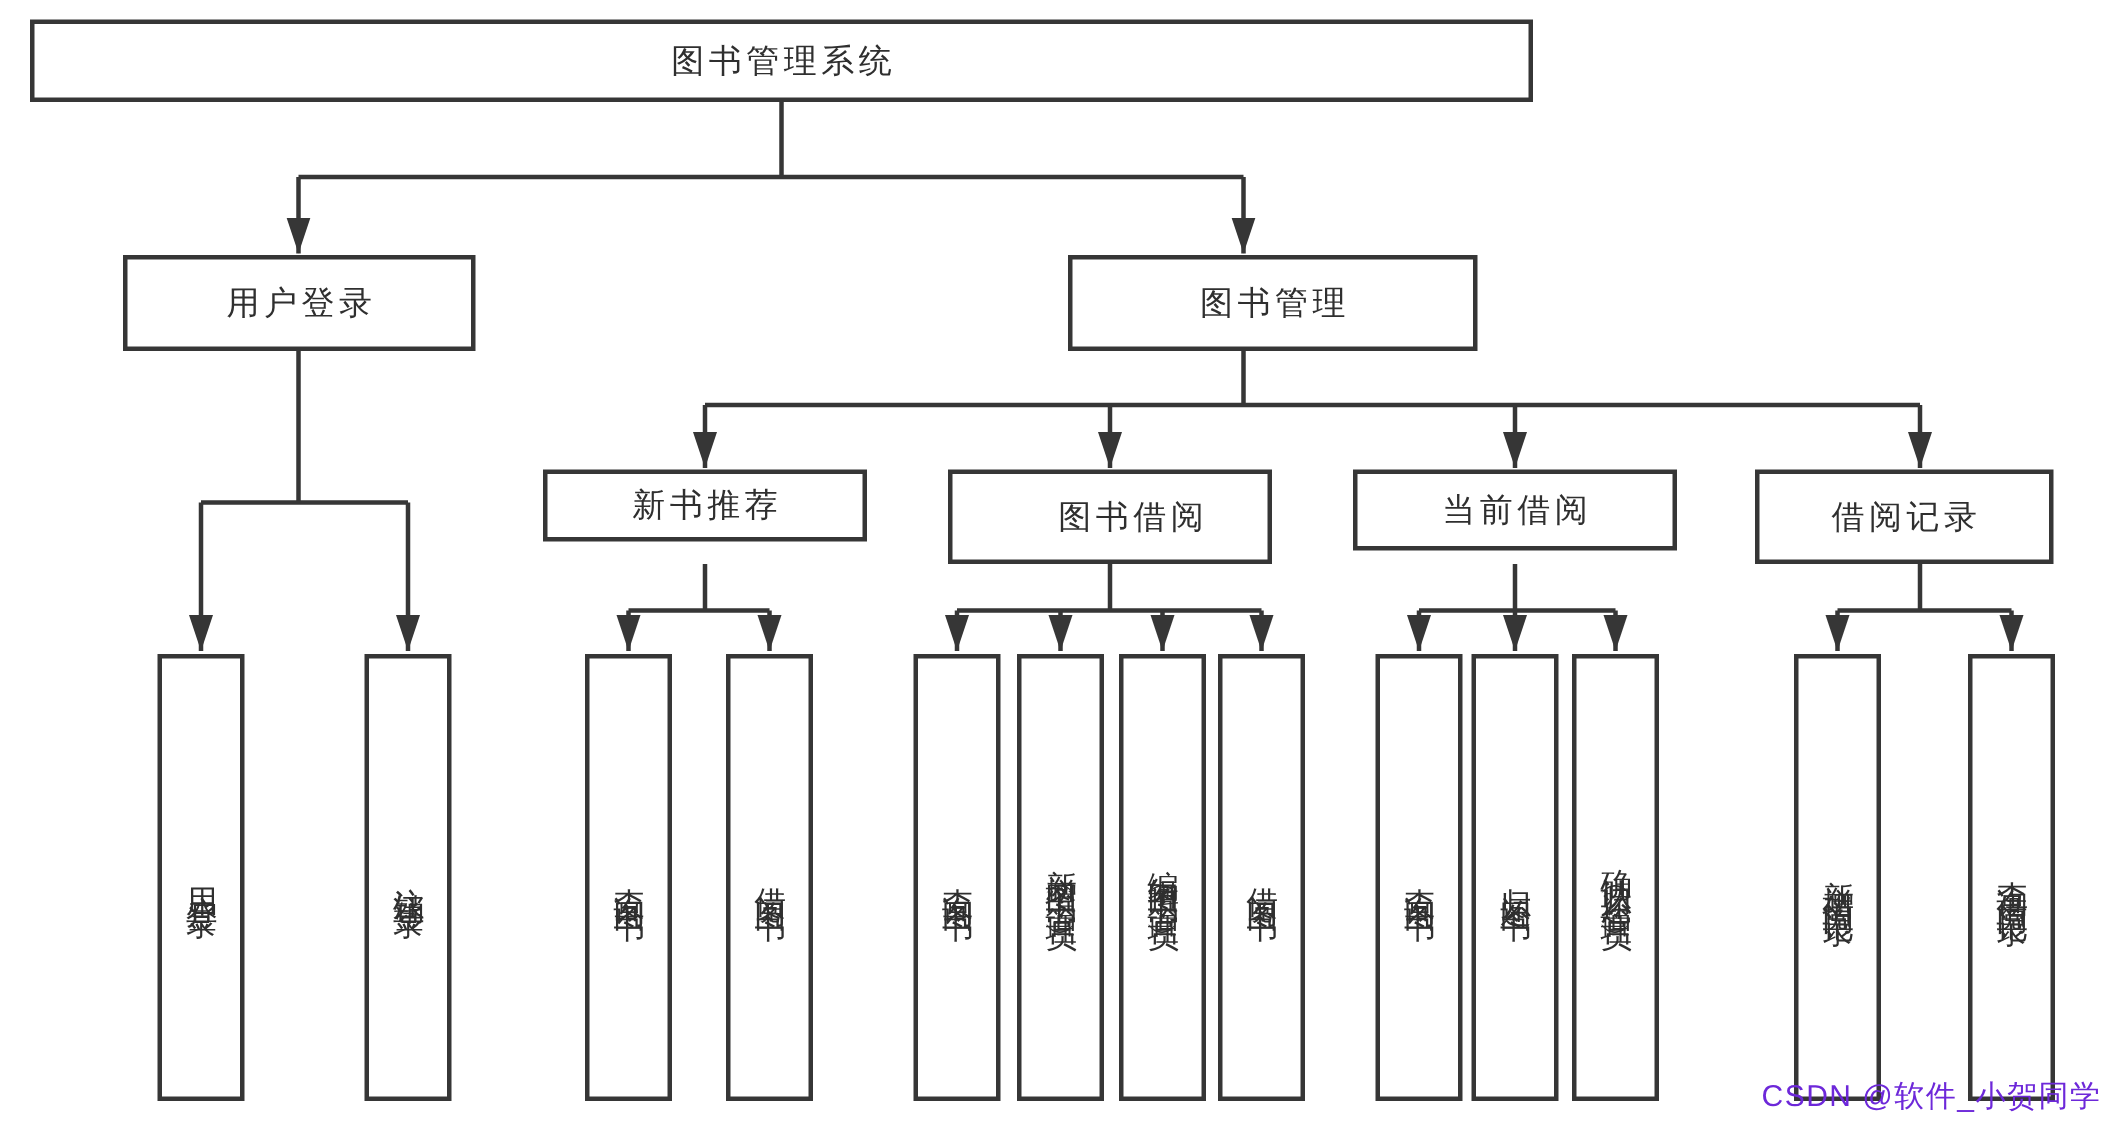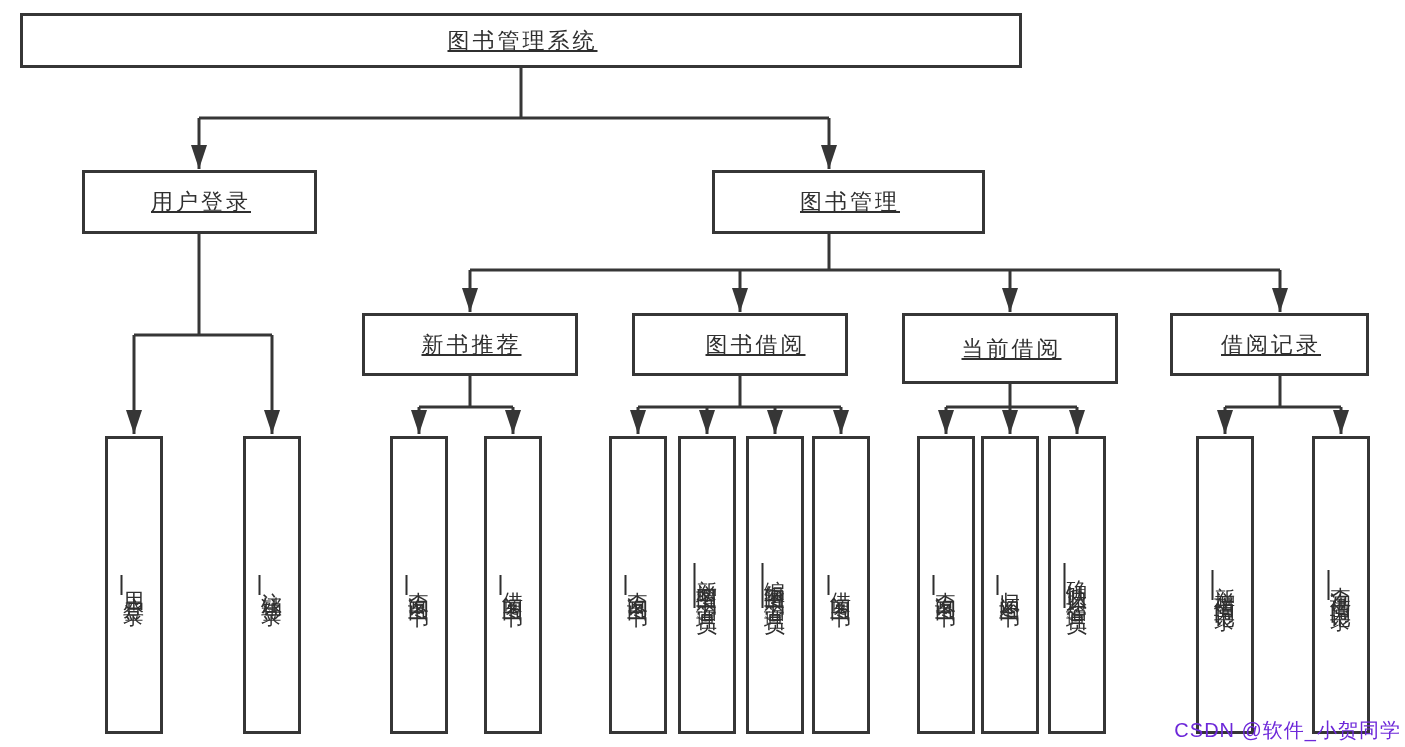--- a/index.html
+++ b/index.html
@@ -26,21 +26,20 @@
   }
   .box {
     position: absolute;
     box-sizing: border-box;
     background: #ffffff;
     border: 3px solid #363636;
     display: flex;
     align-items: center;
     justify-content: center;
     z-index: 2;
-    text-decoration: underline;
   }
   .box.h {
     font-size: 22px;
     letter-spacing: 3px;
     text-indent: 3px; 
     white-space: nowrap;
   }
   .box.v {
     writing-mode: vertical-rl;
     text-orientation: mixed;
@@ -102,23 +101,23 @@
       <path class="arrow" d="M1225,407 V434" marker-end="url(#arr)"></path>
       <path class="arrow" d="M1341,407 V434" marker-end="url(#arr)"></path>
     </g>
   </svg>
 
   <div class="box h" style="left:20px; top:13px; width:1002px; height:55px;">图书管理系统</div>
 
   <div class="box h" style="left:82px; top:170px; width:235px; height:64px;">用户登录</div>
   <div class="box h" style="left:712px; top:170px; width:273px; height:64px;">图书管理</div>
 
-  <div class="box h" style="left:362px; top:313px; width:216px; height:63px;">新书推荐</div>
+  <div class="box h" style="left:362px; top:313px; width:216px; height:48px;">新书推荐</div>
   <div class="box h" style="left:632px; top:313px; width:216px; height:63px;padding-left:28px;">图书借阅</div>
-  <div class="box h" style="left:902px; top:313px; width:216px; height:71px;">当前借阅</div>
+  <div class="box h" style="left:902px; top:313px; width:216px; height:54px;">当前借阅</div>
   <div class="box h" style="left:1170px; top:313px; width:199px; height:63px;">借阅记录</div>
 
   <div class="box v" style="left:105px; top:436px; width:58px; height:298px;">用户登录</div>
   <div class="box v" style="left:243px; top:436px; width:58px; height:298px;">注销登录</div>
 
   <div class="box v" style="left:390px; top:436px; width:58px; height:298px;">查询图书</div>
   <div class="box v" style="left:484px; top:436px; width:58px; height:298px;">借阅图书</div>
 
   <div class="box v" style="left:609px; top:436px; width:58px; height:298px;">查询图书</div>
   <div class="box v" style="left:678px; top:436px; width:58px; height:298px;">新增图书（管理员）</div>

